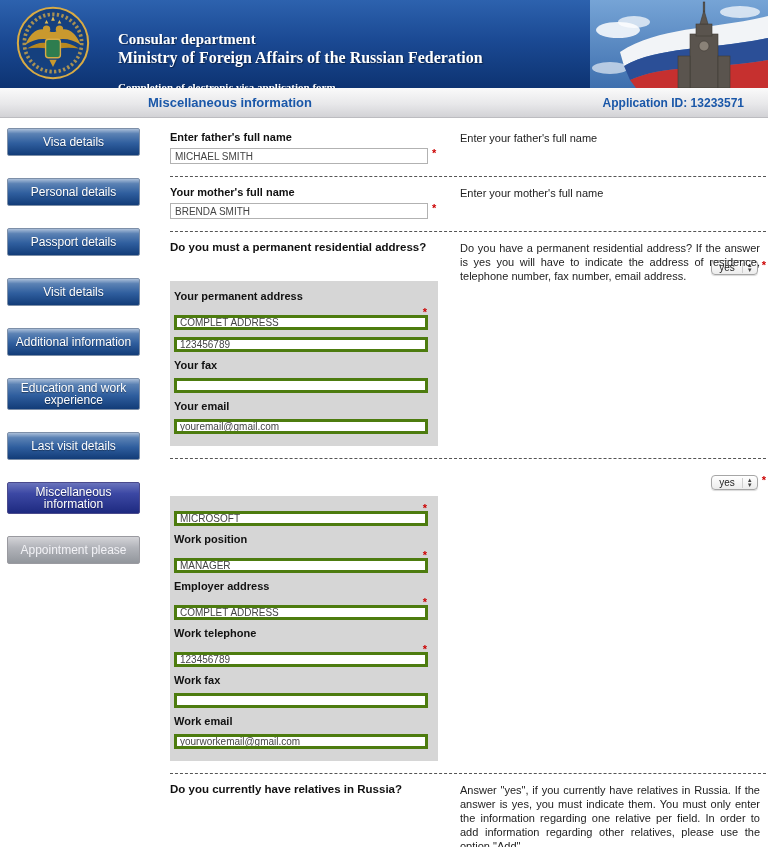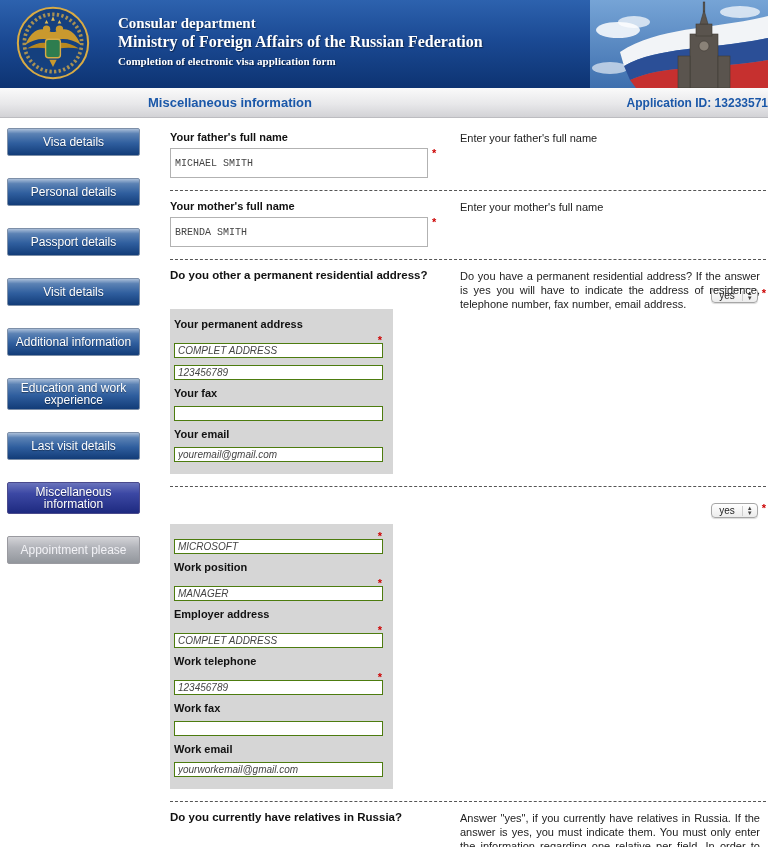--- a/index.html
+++ b/index.html
@@ -9,37 +9,37 @@
 
   
   .banner {
     position: relative; height: 88px;
     background: linear-gradient(180deg, #2d62ae 0%, #1b4a94 45%, #0d3372 100%);
     overflow: hidden;
   }
   .banner-inner { position: relative; height: 100%; }
   .emblem { position: absolute; left: 16px; top: 6px; }
   .banner-titles {
-    position: absolute; left: 118px; top: 14px; color: #ffffff;
+    position: absolute; left: 118px; top: 30px; color: #ffffff;
     font-family: "Liberation Serif", serif; font-weight: bold;
     text-shadow: 1px 1px 1px rgba(0,0,0,.45);
   }
   .banner-titles .t1 { font-size: 15px; line-height: 18px; }
   .banner-titles .t2 { font-size: 16px; line-height: 20px; }
-  .banner-titles .t3 { font-size: 11px; line-height: 15px; margin-top: 2px; }
+  .banner-titles .t3 { font-size: 11px; line-height: 15px; margin-top: 12px; }
   .banner-art { position: absolute; right: 0; top: 0; }
 
   
   .titlebar {
     height: 30px; display: flex; align-items: center;
     background: linear-gradient(180deg, #fafafa 0%, #e8e8ea 55%, #d2d2d6 100%);
     border-bottom: 1px solid #bcbcc0;
   }
   .titlebar .page-title { margin-left: 148px; color: #1a57a8; font-weight: bold; font-size: 13px; }
-  .titlebar .app-id { margin-left: auto; margin-right: 0; color: #1a57a8; font-weight: bold; font-size: 12px; }
+  .titlebar .app-id { margin-left: auto; margin-right: 24px; color: #1a57a8; font-weight: bold; font-size: 12px; }
 
   
   .layout { display: flex; align-items: flex-start; }
   .sidebar { width: 148px; flex: 0 0 148px; padding: 10px 0 0 7px; }
   .nav-btn {
     width: 133px; min-height: 28px; margin-bottom: 22px;
     display: flex; align-items: center; justify-content: center; text-align: center;
     color: #fff; font-size: 12px; line-height: 12px; padding: 3px 6px;
     border: 1px solid #7d8fa8; border-radius: 2px; cursor: pointer;
     background: linear-gradient(180deg, #a9bdd8 0%, #5b82b4 18%, #2f5e9e 55%, #123c78 100%);
@@ -57,50 +57,50 @@
 
   .main { flex: 1 1 auto; padding: 4px 2px 0 22px; }
   .row { position: relative; border-bottom: 1px dashed #555; padding: 9px 0 12px; }
   .row.last { border-bottom: 1px dashed #555; }
 
   .field-label { font-size: 11px; font-weight: bold; color: #111; margin-bottom: 5px; }
   .question-label { font-size: 11.5px; font-weight: bold; color: #111; }
 
   .input-line { display: flex; align-items: flex-start; }
   .text-input {
-    width: 258px; height: 30px; border: 1px solid #b2b2b2; background: #fff;
-    font-family: Liberation Mono, monospace; font-size: 10px; color: #444; padding: 1px 4px;
+    width: 258px; height: 16px; border: 1px solid #b2b2b2; background: #fff;
+    font-family: Liberation Sans, sans-serif; font-size: 10px; color: #444; padding: 1px 4px;
   }
   .req { color: #cc0000; font-size: 11px; font-weight: bold; margin-left: 4px; line-height: 10px; }
 
   .help {
     position: absolute; left: 290px; top: 9px; width: 300px;
     font-size: 11px; color: #222; line-height: 14px;
   }
   .help.justify { text-align: justify; }
 
   .select-line { margin: 7px 0 6px; display: flex; align-items: flex-start; justify-content: flex-end; }
   .select {
     display: inline-flex; align-items: center; cursor: pointer;
     border: 1px solid #a6a6a6; border-radius: 4px;
     background: linear-gradient(180deg, #ffffff 0%, #ececec 100%);
     padding: 1px 3px 1px 7px; font-size: 10px; color: #222; min-width: 44px;
     box-shadow: 0 1px 1px rgba(0,0,0,.15);
   }
   .stepper { display: inline-block; margin-left: 7px; padding: 0 1px 0 4px; border-left: 1px solid #cfcfcf; }
   .stepper b { display: block; font-size: 6px; line-height: 5px; color: #444; font-weight: normal; }
 
-  .graybox { width: 223px; background: #d6d6d6; padding: 2px 10px 12px 4px; margin-top: 4px; }
+  .graybox { width: 268px; background: #d6d6d6; padding: 2px 10px 12px 4px; margin-top: 4px; }
   .gb-label { font-size: 11px; font-weight: bold; color: #111; padding-top: 7px; }
   .gb-reqrow { height: 10px; text-align: right; padding-right: 1px; }
   .gb-reqrow .req { margin: 0; }
   .gb-reqrow.empty { height: 4px; }
   .gb-input {
-    width: 100%; height: 15px; border: 1px solid #4d7c0f; background: #fff;
-    font-family: "Liberation Sans", sans-serif; font-size: 10px; color: #444; padding: 1px 3px; font-style: italic;
+    width: 100%; height: 15px; border: 3px solid #4d7c0f; background: #fff;
+    font-family: "Liberation Sans", sans-serif; font-size: 10px; color: #444; padding: 1px 3px;
   }
 </style>
 </head>
 <body>
 
 <div class="page">
 
   <div class="banner">
     <div class="banner-inner">
       <span class="emblem">
@@ -166,39 +166,39 @@
       <div class="nav-btn">Additional information</div>
       <div class="nav-btn">Education and work experience</div>
       <div class="nav-btn">Last visit details</div>
       <div class="nav-btn active">Miscellaneous information</div>
       <div class="nav-btn disabled">Appointment please</div>
     </div>
 
     <div class="main">
 
       <div class="row">
-        <div class="field-label">Your father's full name</div>
+        <div class="field-label">Enter father's full name</div>
         <div class="input-line">
           <input class="text-input" type="text" value="MICHAEL SMITH" style="">
           <span class="req">*</span>
         </div>
         <div class="help">Enter your father's full name</div>
       </div>
 
       <div class="row">
         <div class="field-label">Your mother's full name</div>
         <div class="input-line">
           <input class="text-input" type="text" value="BRENDA SMITH" style="">
           <span class="req">*</span>
         </div>
         <div class="help">Enter your mother's full name</div>
       </div>
 
       <div class="row">
-        <div class="question-label">Do you other a permanent residential address?</div>
+        <div class="question-label">Do you must a permanent residential address?</div>
         <div class="select-line">
           <span class="select">
             <span>yes</span>
             <span class="stepper">
                 <b>▲</b>
                 <b>▼</b>
               </span>
           </span>
           <span class="req">*</span>
         </div>

